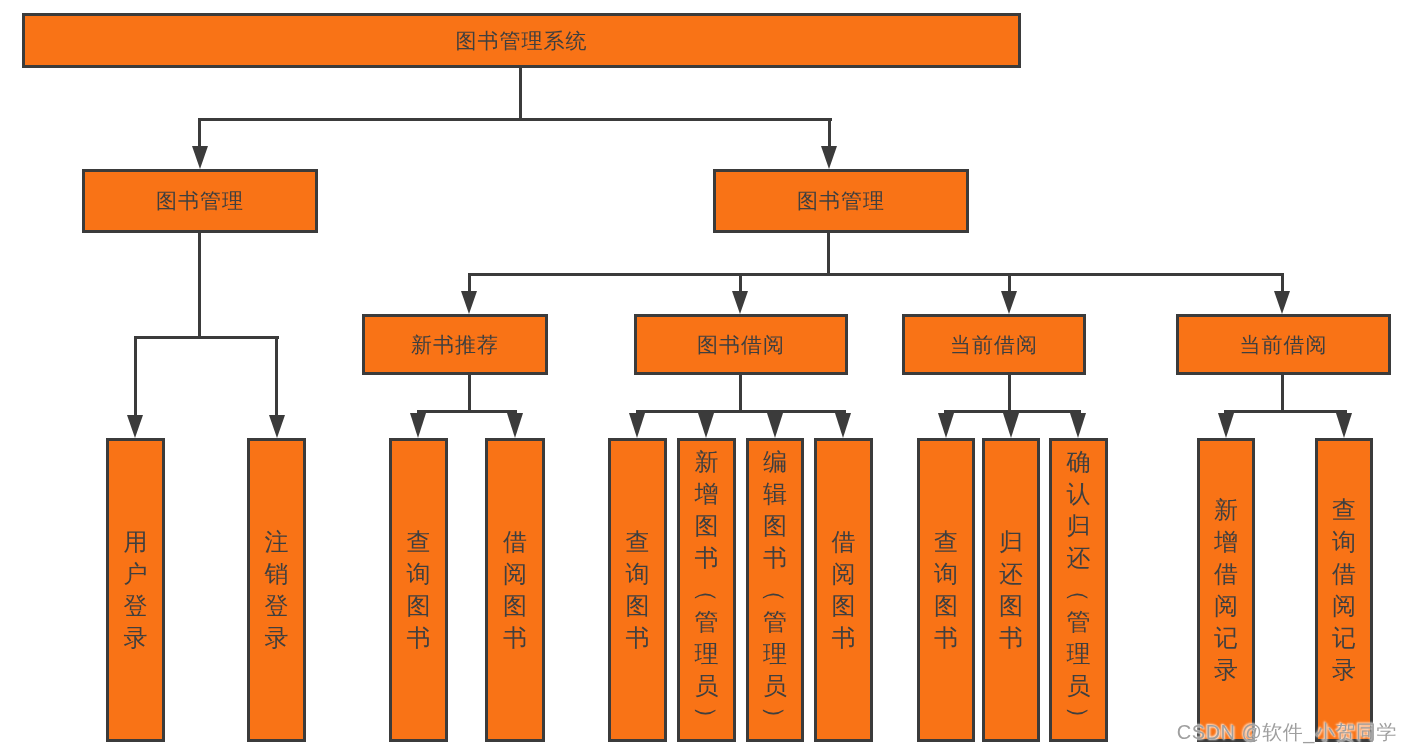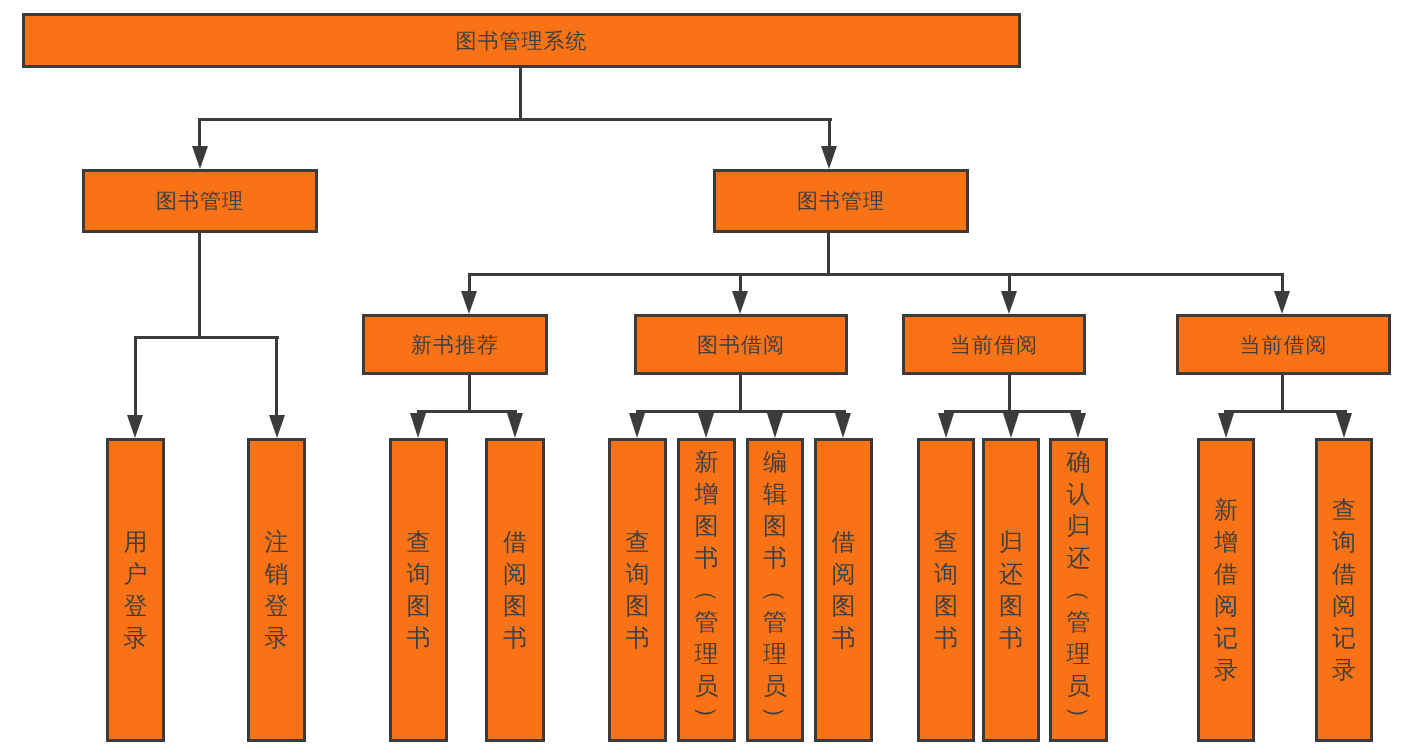--- a/index.html
+++ b/index.html
@@ -273,14 +273,15 @@
     <span class="vtext">
         <span class="vchar">查</span>
         <span class="vchar">询</span>
         <span class="vchar">借</span>
         <span class="vchar">阅</span>
         <span class="vchar">记</span>
         <span class="vchar">录</span>
       </span>
   </div>
 
+  <div class="watermark">CSDN @软件_小贺同学</div>
 
 </div>
 
 </body></html>

